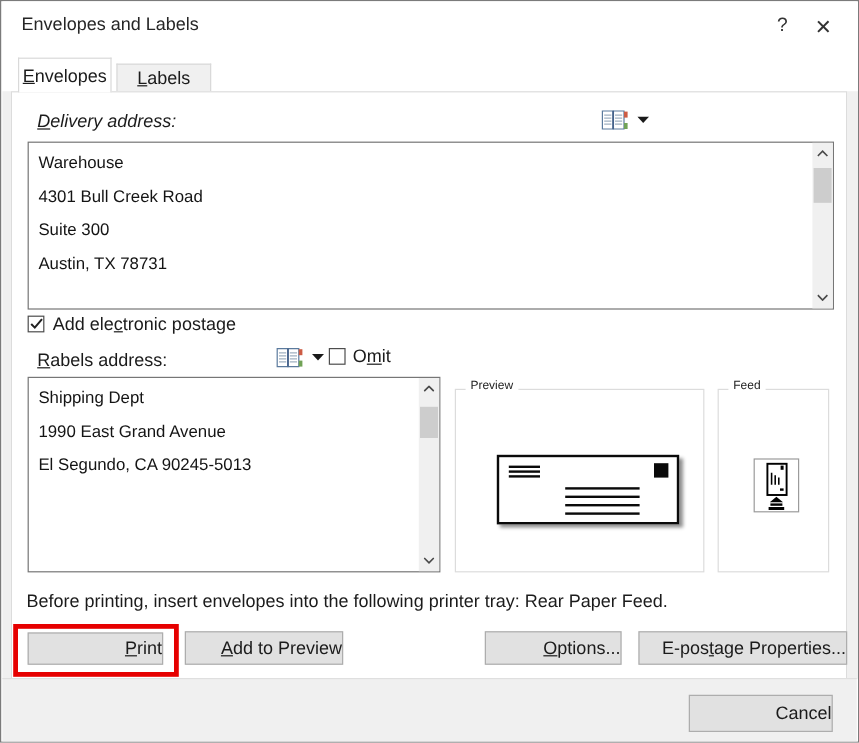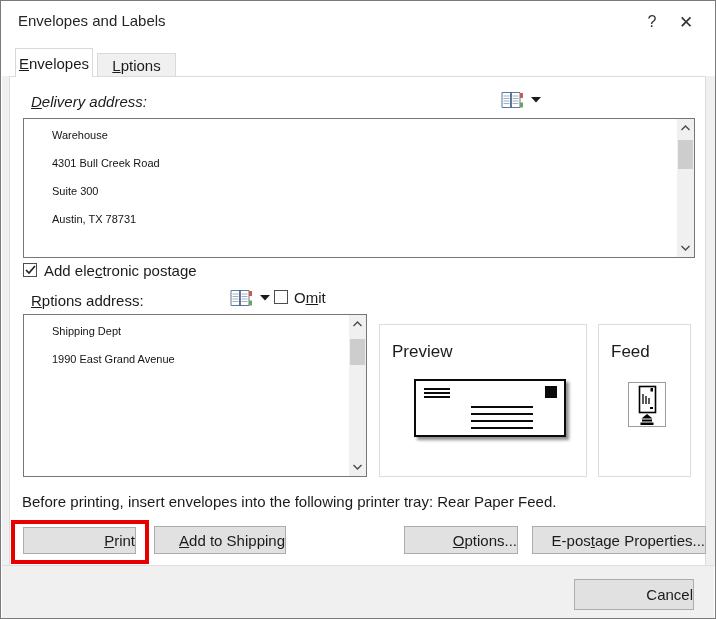--- a/index.html
+++ b/index.html
@@ -15,32 +15,32 @@
   .tab{position:absolute;display:flex;align-items:center;justify-content:center;font-size:15px;border:1px solid #d9d9d9;border-bottom:none;}
   .tab.active{left:14px;top:47px;width:78px;height:29px;background:#fff;z-index:3;}
   .tab.inactive{left:96px;top:52px;width:79px;height:23px;background:#f0f0f0;}
   
   .page{position:absolute;left:8px;top:75px;width:697px;height:490px;background:#fff;border:1px solid #dcdcdc;z-index:1;}
   .strip{position:absolute;background:#f0f0f0;z-index:0;}
   .u{text-decoration:underline;}
   .lbl{position:absolute;font-size:15px;color:#1b1b1b;z-index:2;}
   
   .ta{position:absolute;background:#fff;border:1px solid #767676;z-index:2;}
-  .ta .lines{position:absolute;left:8px;top:2px;right:20px;font-size:11px;line-height:28px;color:#141414;margin-left:20px;}
+  .ta .lines{position:absolute;left:8px;top:2px;right:20px;font-size:14px;line-height:28px;color:#141414;}
   .sb{position:absolute;right:0;top:0;bottom:0;width:17px;background:#f0f0f0;}
   .sb .arr{position:absolute;left:0;width:17px;height:16px;display:flex;align-items:center;justify-content:center;}
   .sb .arr.up{top:1px;} .sb .arr.down{bottom:1px;}
   .sb .thumb{position:absolute;left:1px;width:15px;background:#cdcdcd;}
   
   .cb{position:absolute;width:14px;height:14px;background:#fff;border:1px solid #4d4d4d;display:flex;align-items:center;justify-content:center;z-index:2;}
   
   .iconbtn{position:absolute;display:flex;align-items:center;gap:7px;z-index:2;cursor:default;}
   
   .grp{position:absolute;border:1px solid #dcdcdc;z-index:2;}
-  .grp-label{position:absolute;background:#fff;padding:0 4px;font-size:17px;z-index:3;margin-top:26px;}
+  .grp-label{position:absolute;background:#fff;padding:0 4px;font-size:10px;z-index:3;}
   
   .env{position:absolute;left:413px;top:378px;width:152px;height:58px;background:#fff;border:2px solid #0a0a0a;box-shadow:3px 3px 3px rgba(0,0,0,0.45);z-index:3;}
   .env .ln{position:absolute;background:#0a0a0a;}
   .stamp{position:absolute;right:7px;top:5px;width:12px;height:12px;background:#0a0a0a;}
   
   .feedicon{position:absolute;left:627px;top:381px;width:38px;height:45px;background:#fff;border:1px solid #9b9b9b;z-index:3;}
   
   .btn{position:absolute;display:flex;align-items:center;justify-content:flex-end;background:#e1e1e1;border:1px solid #adadad;font-size:15px;color:#1b1b1b;z-index:2;cursor:default;white-space:nowrap;}
   .annotation{position:absolute;left:10px;top:519px;width:138px;height:44px;border:4px solid #e60000;z-index:4;}
   
@@ -62,21 +62,21 @@
       </div>
     <div class="capbtn closebtn">
         <span>✕</span>
       </div>
   </div>
 
   <div class="tab active">
     <span><span></span><span class="u">E</span><span>nvelopes</span></span>
   </div>
   <div class="tab inactive">
-    <span><span></span><span class="u">L</span><span>ptions</span></span>
+    <span><span></span><span class="u">L</span><span>abels</span></span>
   </div>
 
   <div class="page"></div>
 
   <div class="lbl" style="left:30px;top:92px;font-style:italic;">
     <span></span><span class="u">D</span><span>elivery address:</span>
   </div>
 
   <div class="iconbtn" style="left:498px;top:87px;">
     <svg width="25" height="24" viewBox="0 0 25 24">
@@ -126,21 +126,21 @@
   <div class="cb" style="left:22px;top:262px;">
     <svg width="11" height="10" viewBox="0 0 11 10">
         <polyline points="1,5 4,8 10,1" fill="none" stroke="#222222" stroke-width="1.7"></polyline>
       </svg>
   </div>
   <div class="lbl" style="left:43px;top:261px;">
     <span>Add ele</span><span class="u">c</span><span>tronic postage</span>
   </div>
 
   <div class="lbl" style="left:30px;top:291px;">
-    <span></span><span class="u">R</span><span>ptions address:</span>
+    <span></span><span class="u">R</span><span>abels address:</span>
   </div>
 
   <div class="iconbtn" style="left:227px;top:285px;">
     <svg width="25" height="24" viewBox="0 0 25 24">
       <path d="M3 4.5 L12 4.5 L12 19.5 L3 19.5 Z" fill="#ffffff" stroke="#5b7a9d" stroke-width="1"></path>
       <path d="M12 4.5 L21 4.5 L21 19.5 L12 19.5 Z" fill="#ffffff" stroke="#5b7a9d" stroke-width="1"></path>
       <g stroke="#9fb0c1" stroke-width="1">
         <line x1="4.5" y1="8" x2="10.5" y2="8"></line>
           <line x1="4.5" y1="10.5" x2="10.5" y2="10.5"></line>
         <line x1="4.5" y1="13" x2="10.5" y2="13"></line>
@@ -161,20 +161,21 @@
 
   <div class="cb" style="left:273px;top:289px;"></div>
   <div class="lbl" style="left:293px;top:288px;">
     <span>O</span><span class="u">m</span><span>it</span>
   </div>
 
   <div class="ta" style="left:22px;top:313px;width:344px;height:163px;">
     <div class="lines">
       <div>Shipping Dept</div>
       <div>1990 East Grand Avenue</div>
+      <div>El Segundo, CA 90245-5013</div>
     </div>
     <div class="sb">
       <div class="arr up">
         <svg width="9" height="6" viewBox="0 0 9 6">
             <polyline points="0.5,5 4.5,1 8.5,5" fill="none" stroke="#4a4a4a" stroke-width="1.4"></polyline>
           </svg>
       </div>
       <div class="thumb" style="top:24px;height:26px;"></div>
       <div class="arr down">
         <svg width="9" height="6" viewBox="0 0 9 6">
@@ -213,21 +214,21 @@
     </svg>
   </div>
 
   <div class="note">Before printing, insert envelopes into the following printer tray: Rear Paper Feed.</div>
 
   <div class="annotation"></div>
   <div class="btn" style="left:22px;top:526px;width:113px;height:27px;">
     <span><span></span><span class="u">P</span><span>rint</span></span>
   </div>
   <div class="btn" style="left:153px;top:525px;width:132px;height:28px;">
-    <span><span></span><span class="u">A</span><span>dd to Shipping</span></span>
+    <span><span></span><span class="u">A</span><span>dd to Preview</span></span>
   </div>
   <div class="btn" style="left:403px;top:525px;width:114px;height:28px;">
     <span><span></span><span class="u">O</span><span>ptions...</span></span>
   </div>
   <div class="btn" style="left:531px;top:525px;width:174px;height:28px;">
     <span><span>E-pos</span><span class="u">t</span><span>age Properties...</span></span>
   </div>
 
   <div class="footer"></div>
   <div class="btn" style="left:573px;top:578px;width:120px;height:31px;z-index:3;">

